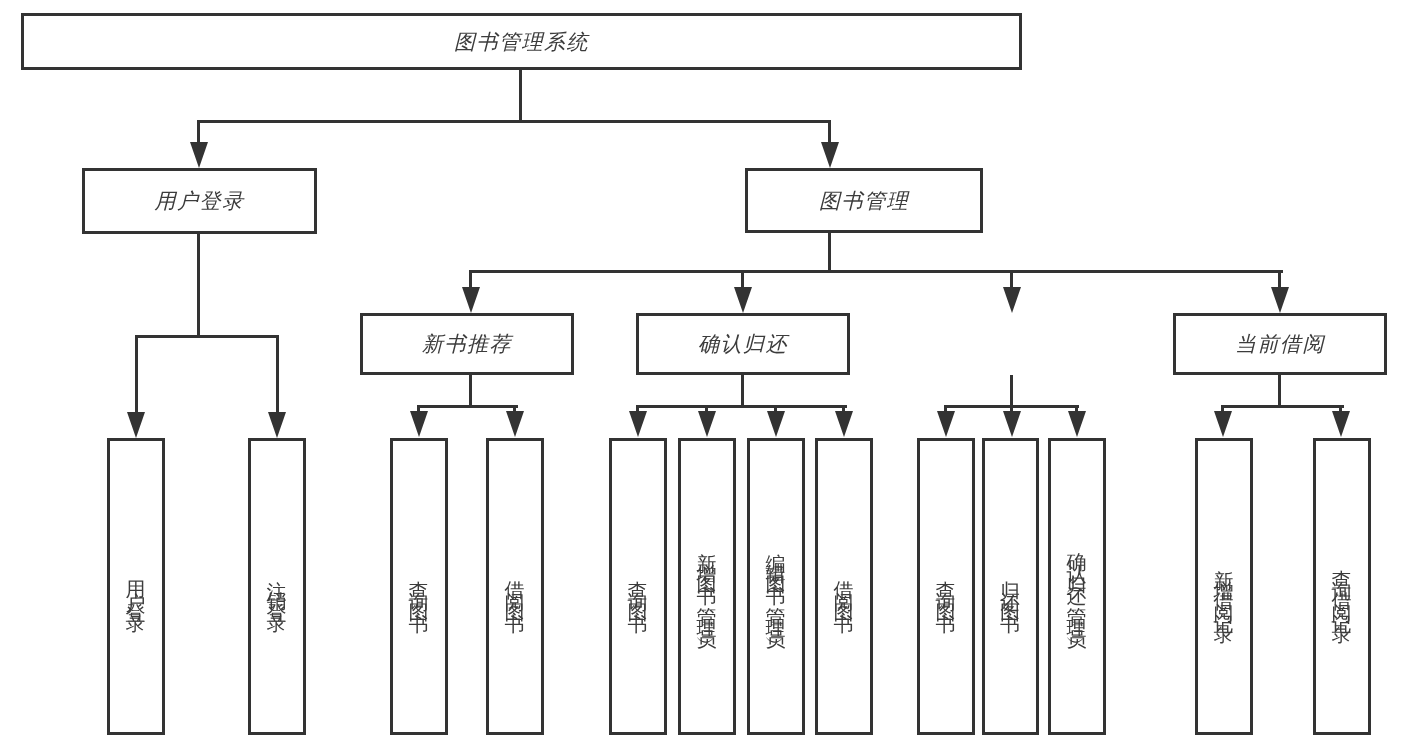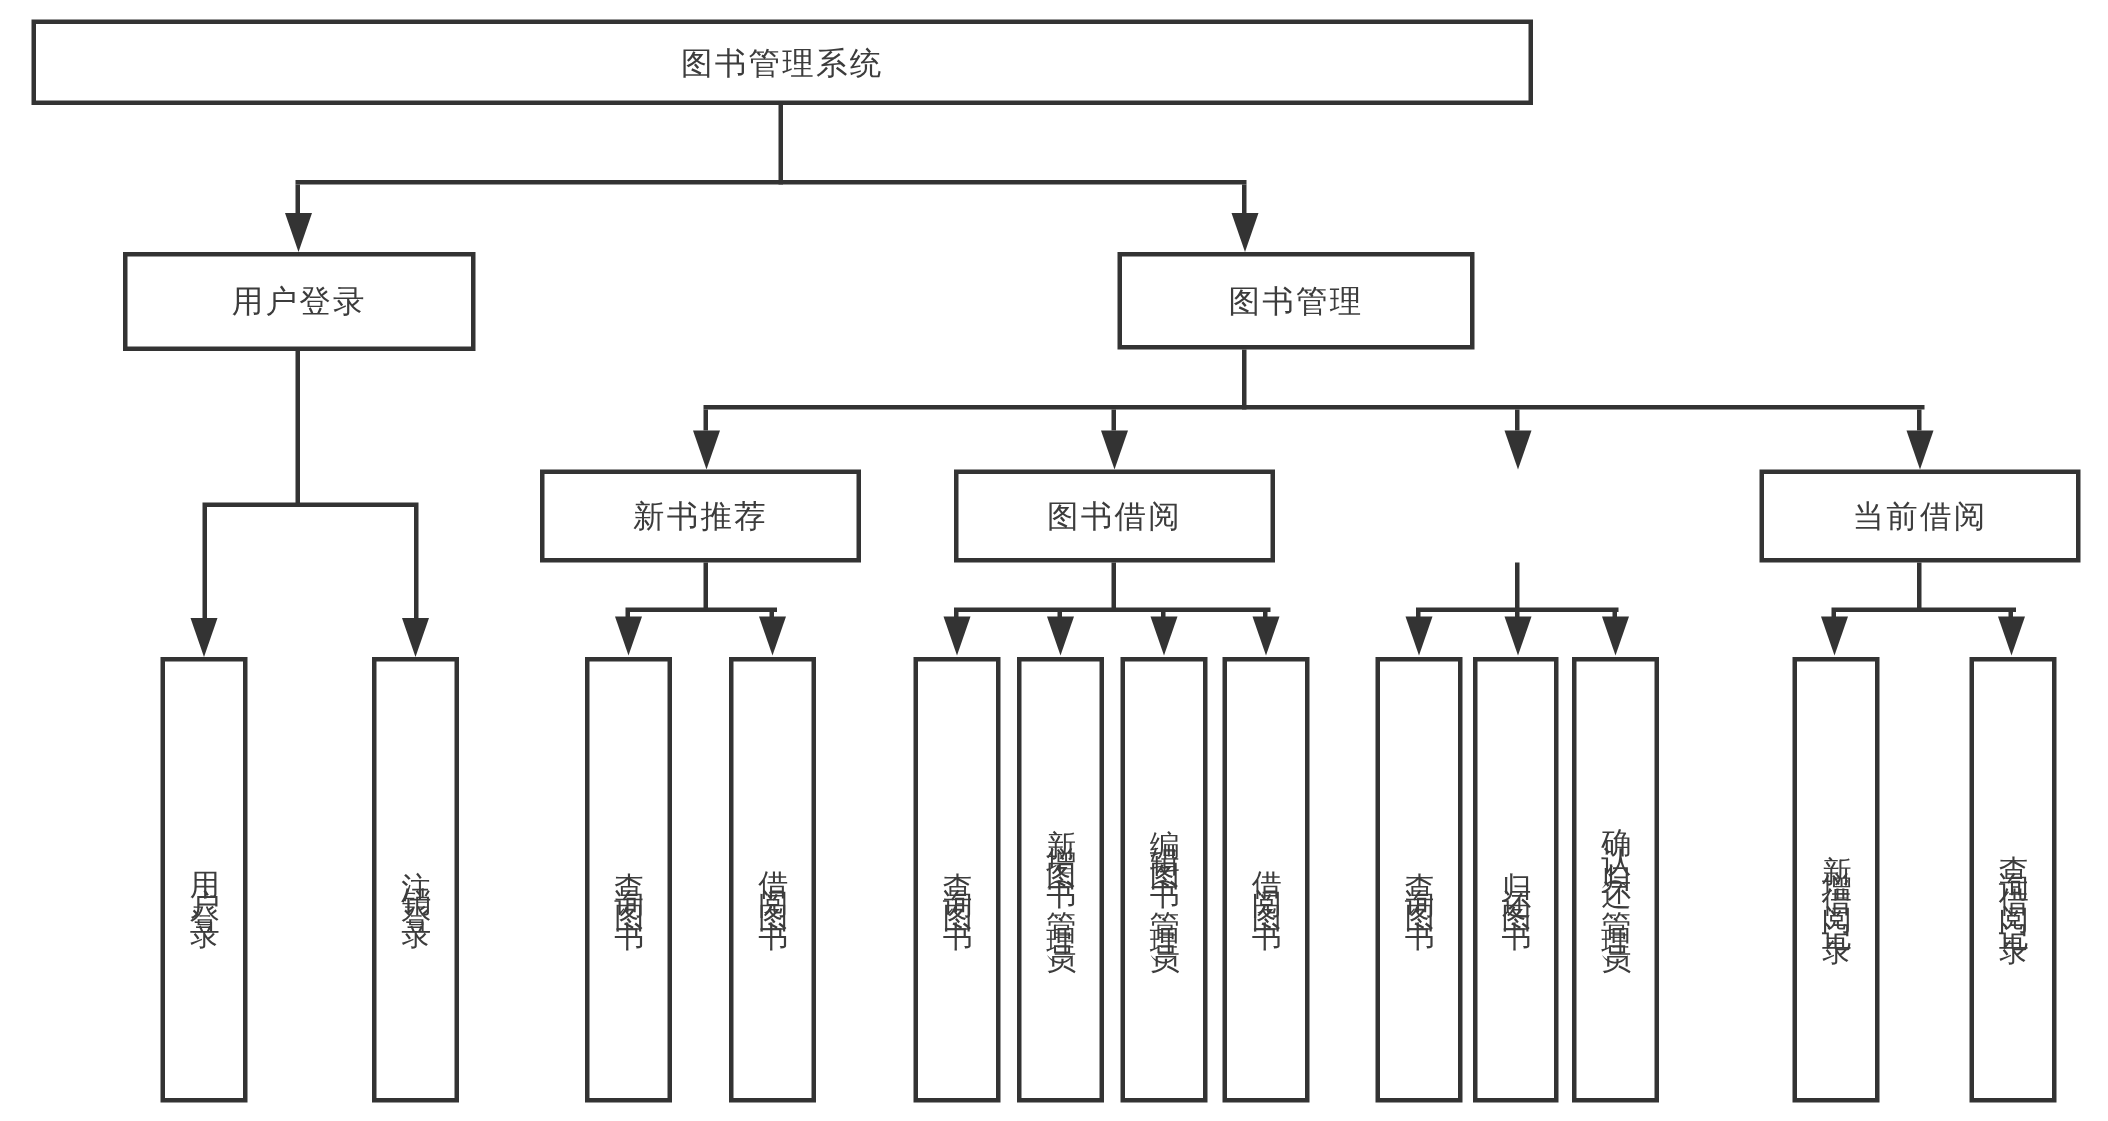--- a/index.html
+++ b/index.html
@@ -18,20 +18,21 @@
     background: #ffffff;
     display: flex;
     align-items: center;
     justify-content: center;
     color: #3c3c3c;
   }
   .ht {
     font-size: 21px;
     letter-spacing: 1.5px;
     white-space: nowrap;
+    font-style: italic;
   }
   .vt {
     writing-mode: vertical-rl;
     text-orientation: mixed;
     font-size: 20px;
     letter-spacing: 11px;
     line-height: 1;
     white-space: nowrap;
   }
   .hl { position: absolute; height: 3px; background: #333333; }
@@ -92,21 +93,21 @@
   <div class="ah" style="left:734px;  top:287px;"></div>
   <div class="vl" style="left:1010px; top:273px; height:14px;"></div>
   <div class="ah" style="left:1003px; top:287px;"></div>
   <div class="vl" style="left:1278px; top:273px; height:14px;"></div>
   <div class="ah" style="left:1271px; top:287px;"></div>
 
   <div class="node" style="left:360px; top:313px; width:214px; height:62px;">
     <span class="ht">新书推荐</span>
   </div>
   <div class="node" style="left:636px; top:313px; width:214px; height:62px;">
-    <span class="ht">图书借阅</span>
+    <span class="ht">确认归还</span>
   </div>
   <div class="node" style="left:1173px; top:313px; width:214px; height:62px;">
     <span class="ht">当前借阅</span>
   </div>
 
   <div class="vl" style="left:469px; top:375px; height:33px;"></div>
   <div class="hl" style="left:417px; top:405px; width:101px;"></div>
   <div class="vl" style="left:417px; top:408px; height:5px;"></div>
   <div class="ah" style="left:410px; top:411px;"></div>
   <div class="vl" style="left:513px; top:408px; height:5px;"></div>

